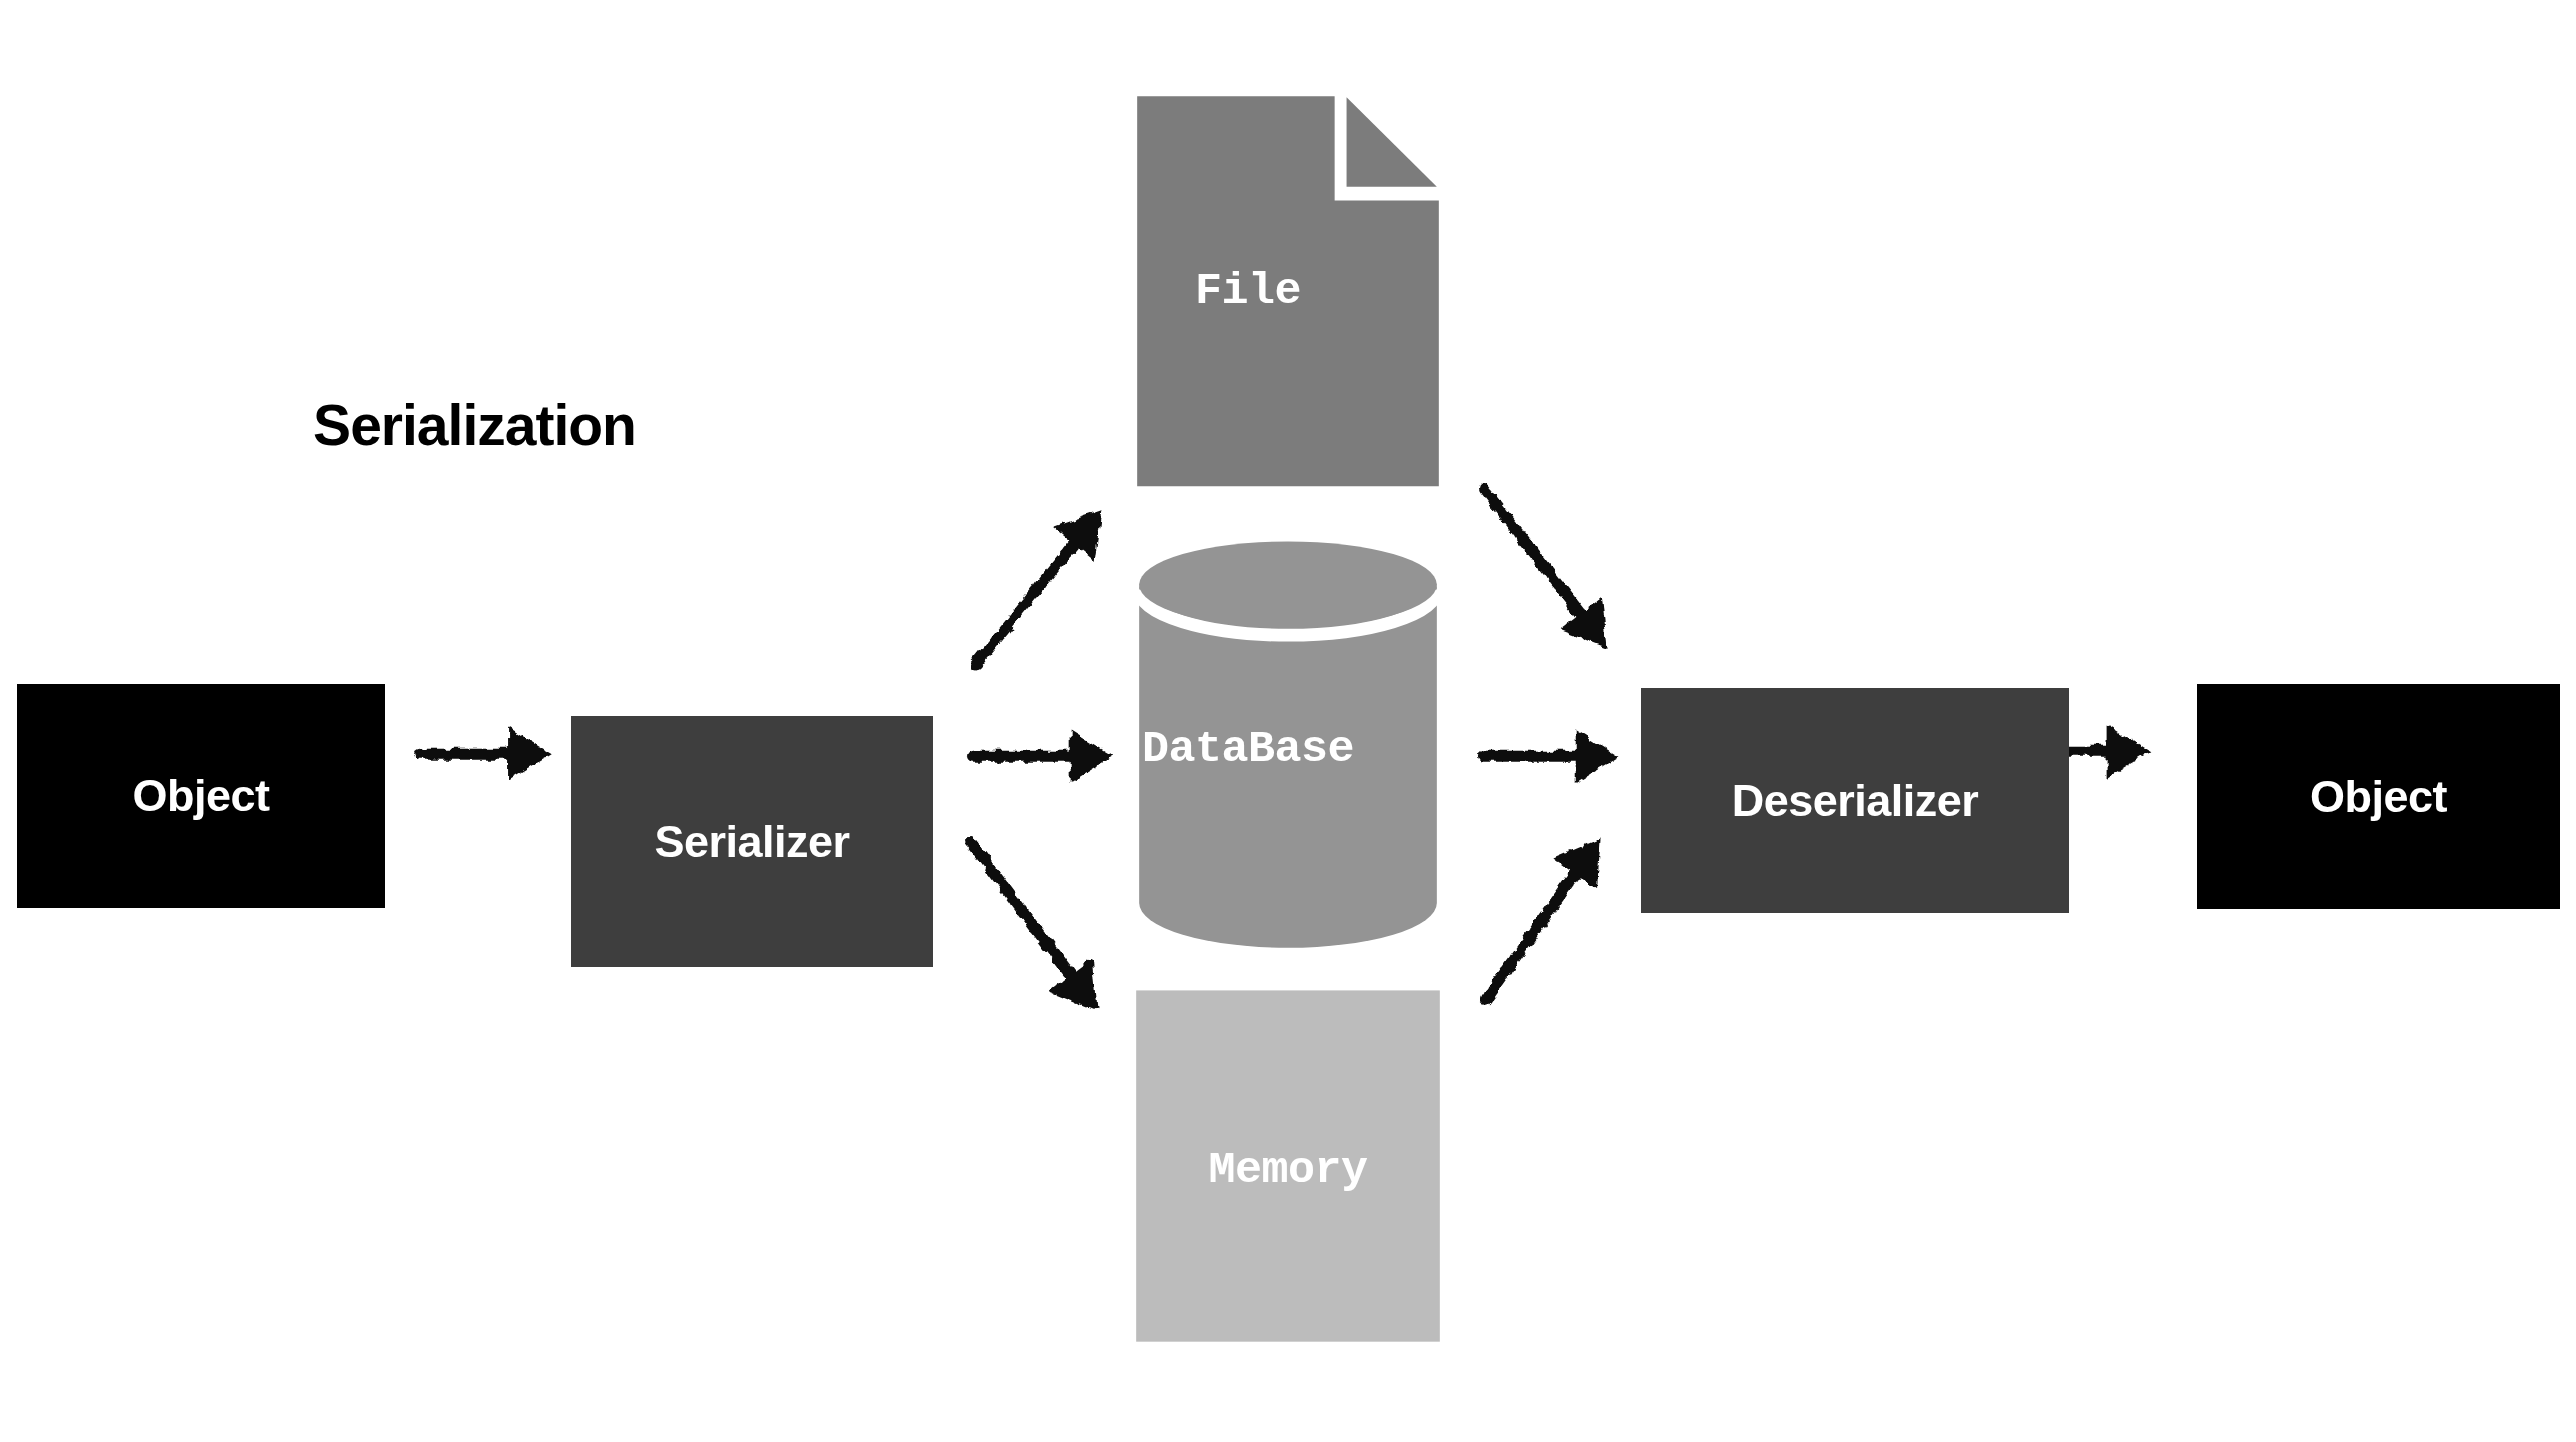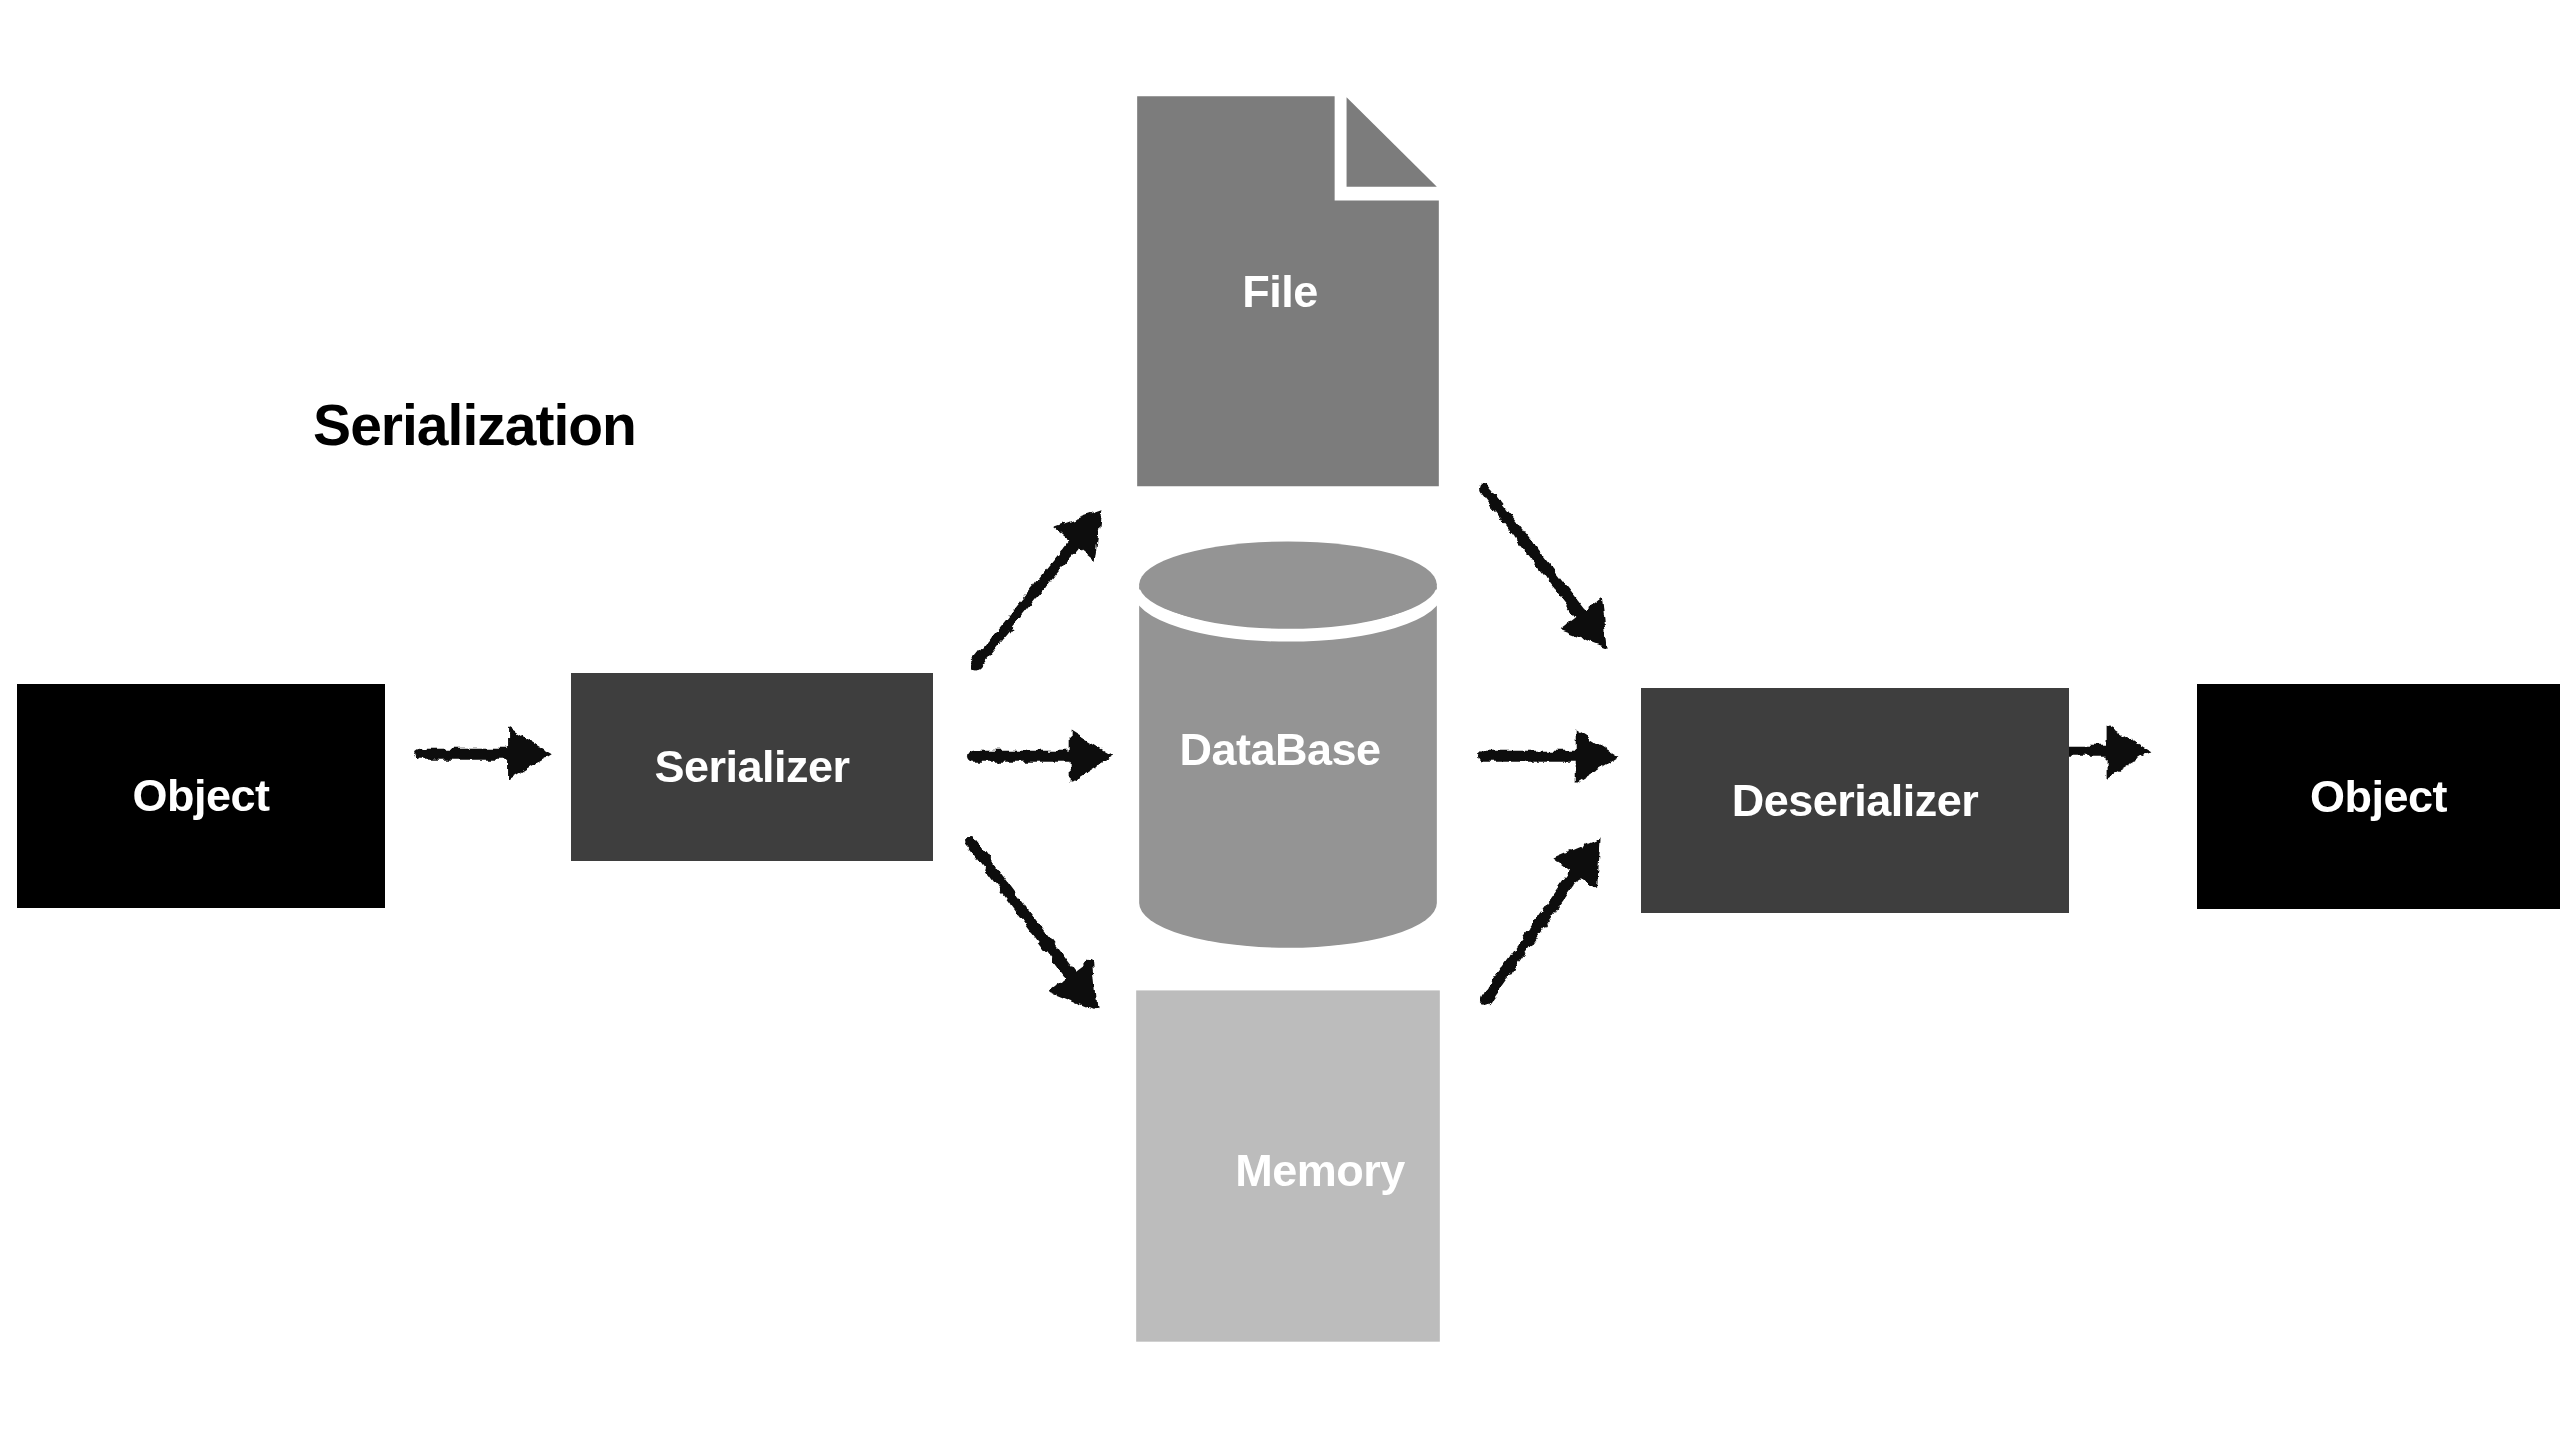--- a/index.html
+++ b/index.html
@@ -44,30 +44,31 @@
   }
   .node-label {
     color: #ffffff;
     font-size: 45px;
     font-weight: 700;
     letter-spacing: -0.5px;
     white-space: nowrap;
     text-align: center;
   }
   .box-object-left  { left: 17px;   top: 642px; width: 368px; height: 224px; }
-  .box-serializer   { left: 571px;  top: 631px; width: 362px; height: 188px; }
+  .box-serializer   { left: 571px;  top: 674px; width: 362px; height: 251px; }
   .box-deserializer { left: 1641px; top: 646px; width: 428px; height: 225px; }
   .box-object-right { left: 2197px; top: 642px; width: 363px; height: 225px; }
   .mid-label {
     position: absolute;
-    left: 1128px;
+    left: 1096px;
     width: 304px;
     text-align: center;
     line-height: 46px;
     height: 46px;
+    font-family: Liberation Mono, monospace;
   }
   .label-file     { top: 269px; }
   .label-database { top: 727px; }
   .label-memory   { top: 1148px; margin-left: 40px; }
 </style>
 </head>
 <body>
 
 <div class="canvas">
 

